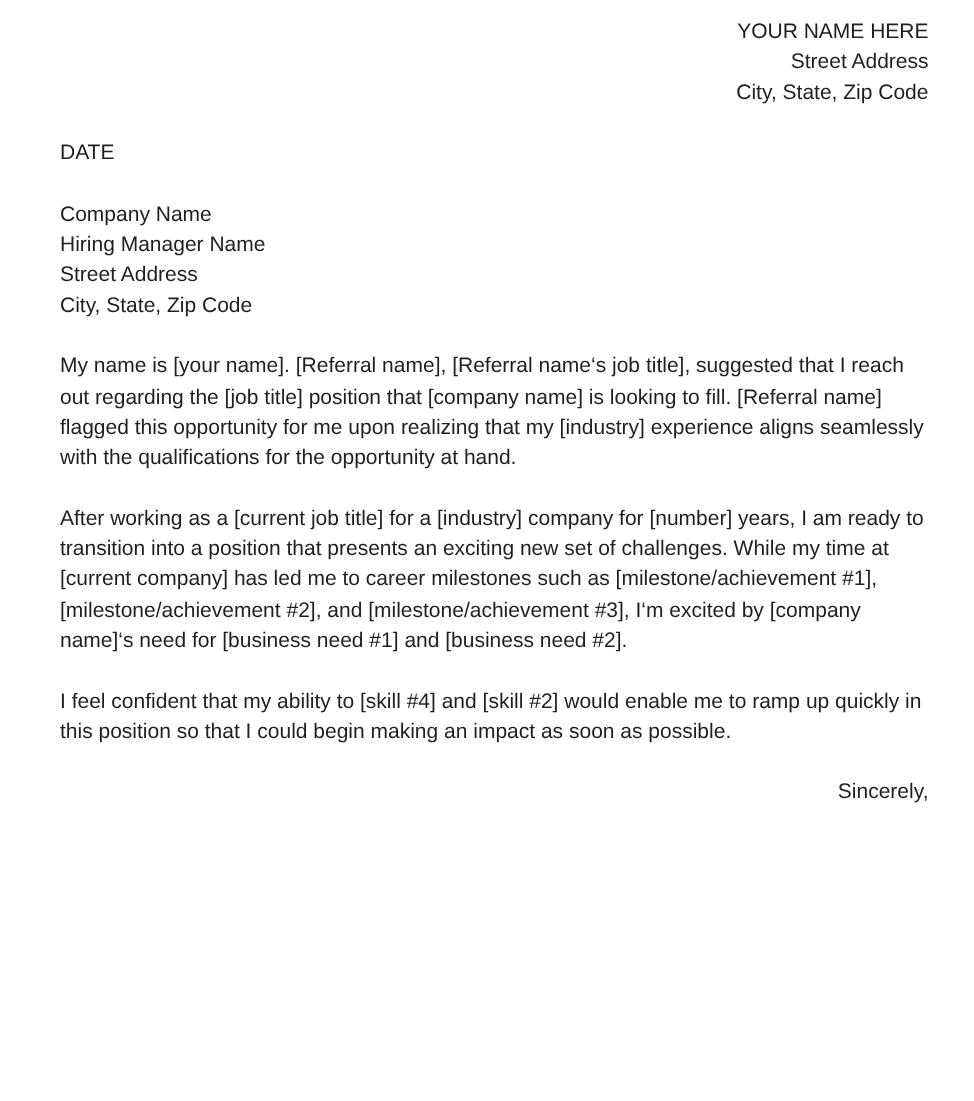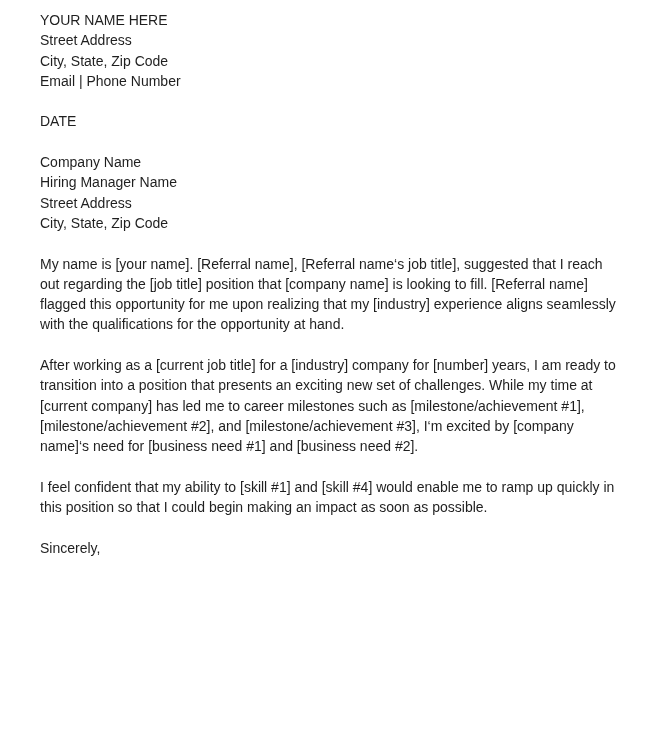--- a/index.html
+++ b/index.html
@@ -15,56 +15,56 @@
     background: #ffffff;
     color: #1f1f1f;
     font-family: "Liberation Sans", sans-serif;
     font-size: 14px;
     line-height: 20.3px;
     padding: 10px 30px 0 40px;
     overflow: hidden;
     -webkit-font-smoothing: antialiased;
   }
   .header {
-    text-align: left;
+    text-align: right;
     margin-bottom: 20.3px;
   }
   .block {
     margin-bottom: 20.3px;
   }
   p.body-par {
     margin: 0 0 20.3px 0;
   }
   .closing div {
     margin: 0;
+    text-align: right;
   }
 </style>
 </head>
 <body>
 
 <div class="page">
 
   <div class="header">
     <div>YOUR NAME HERE</div>
     <div>Street Address</div>
     <div>City, State, Zip Code</div>
-    <div>Email | Phone Number</div>
   </div>
 
   <div class="block">DATE</div>
 
   <div class="block">
     <div>Company Name</div>
     <div>Hiring Manager Name</div>
     <div>Street Address</div>
     <div>City, State, Zip Code</div>
   </div>
 
 
   <p class="body-par">My name is [your name]. [Referral name], [Referral name‘s job title], suggested that I reach out regarding the [job title] position that [company name] is looking to fill. [Referral name] flagged this opportunity for me upon realizing that my [industry] experience aligns seamlessly with the qualifications for the opportunity at hand.</p>
   <p class="body-par">After working as a [current job title] for a [industry] company for [number] years, I am ready to transition into a position that presents an exciting new set of challenges. While my time at [current company] has led me to career milestones such as [milestone/achievement #1], [milestone/achievement #2], and [milestone/achievement #3], I‘m excited by [company name]‘s need for [business need #1] and [business need #2].</p>
-  <p class="body-par">I feel confident that my ability to [skill #1] and [skill #4] would enable me to ramp up quickly in this position so that I could begin making an impact as soon as possible.</p>
+  <p class="body-par">I feel confident that my ability to [skill #4] and [skill #2] would enable me to ramp up quickly in this position so that I could begin making an impact as soon as possible.</p>
 
   <div class="closing">
     <div>Sincerely,</div>
   </div>
 
 </div>
 
 </body></html>

